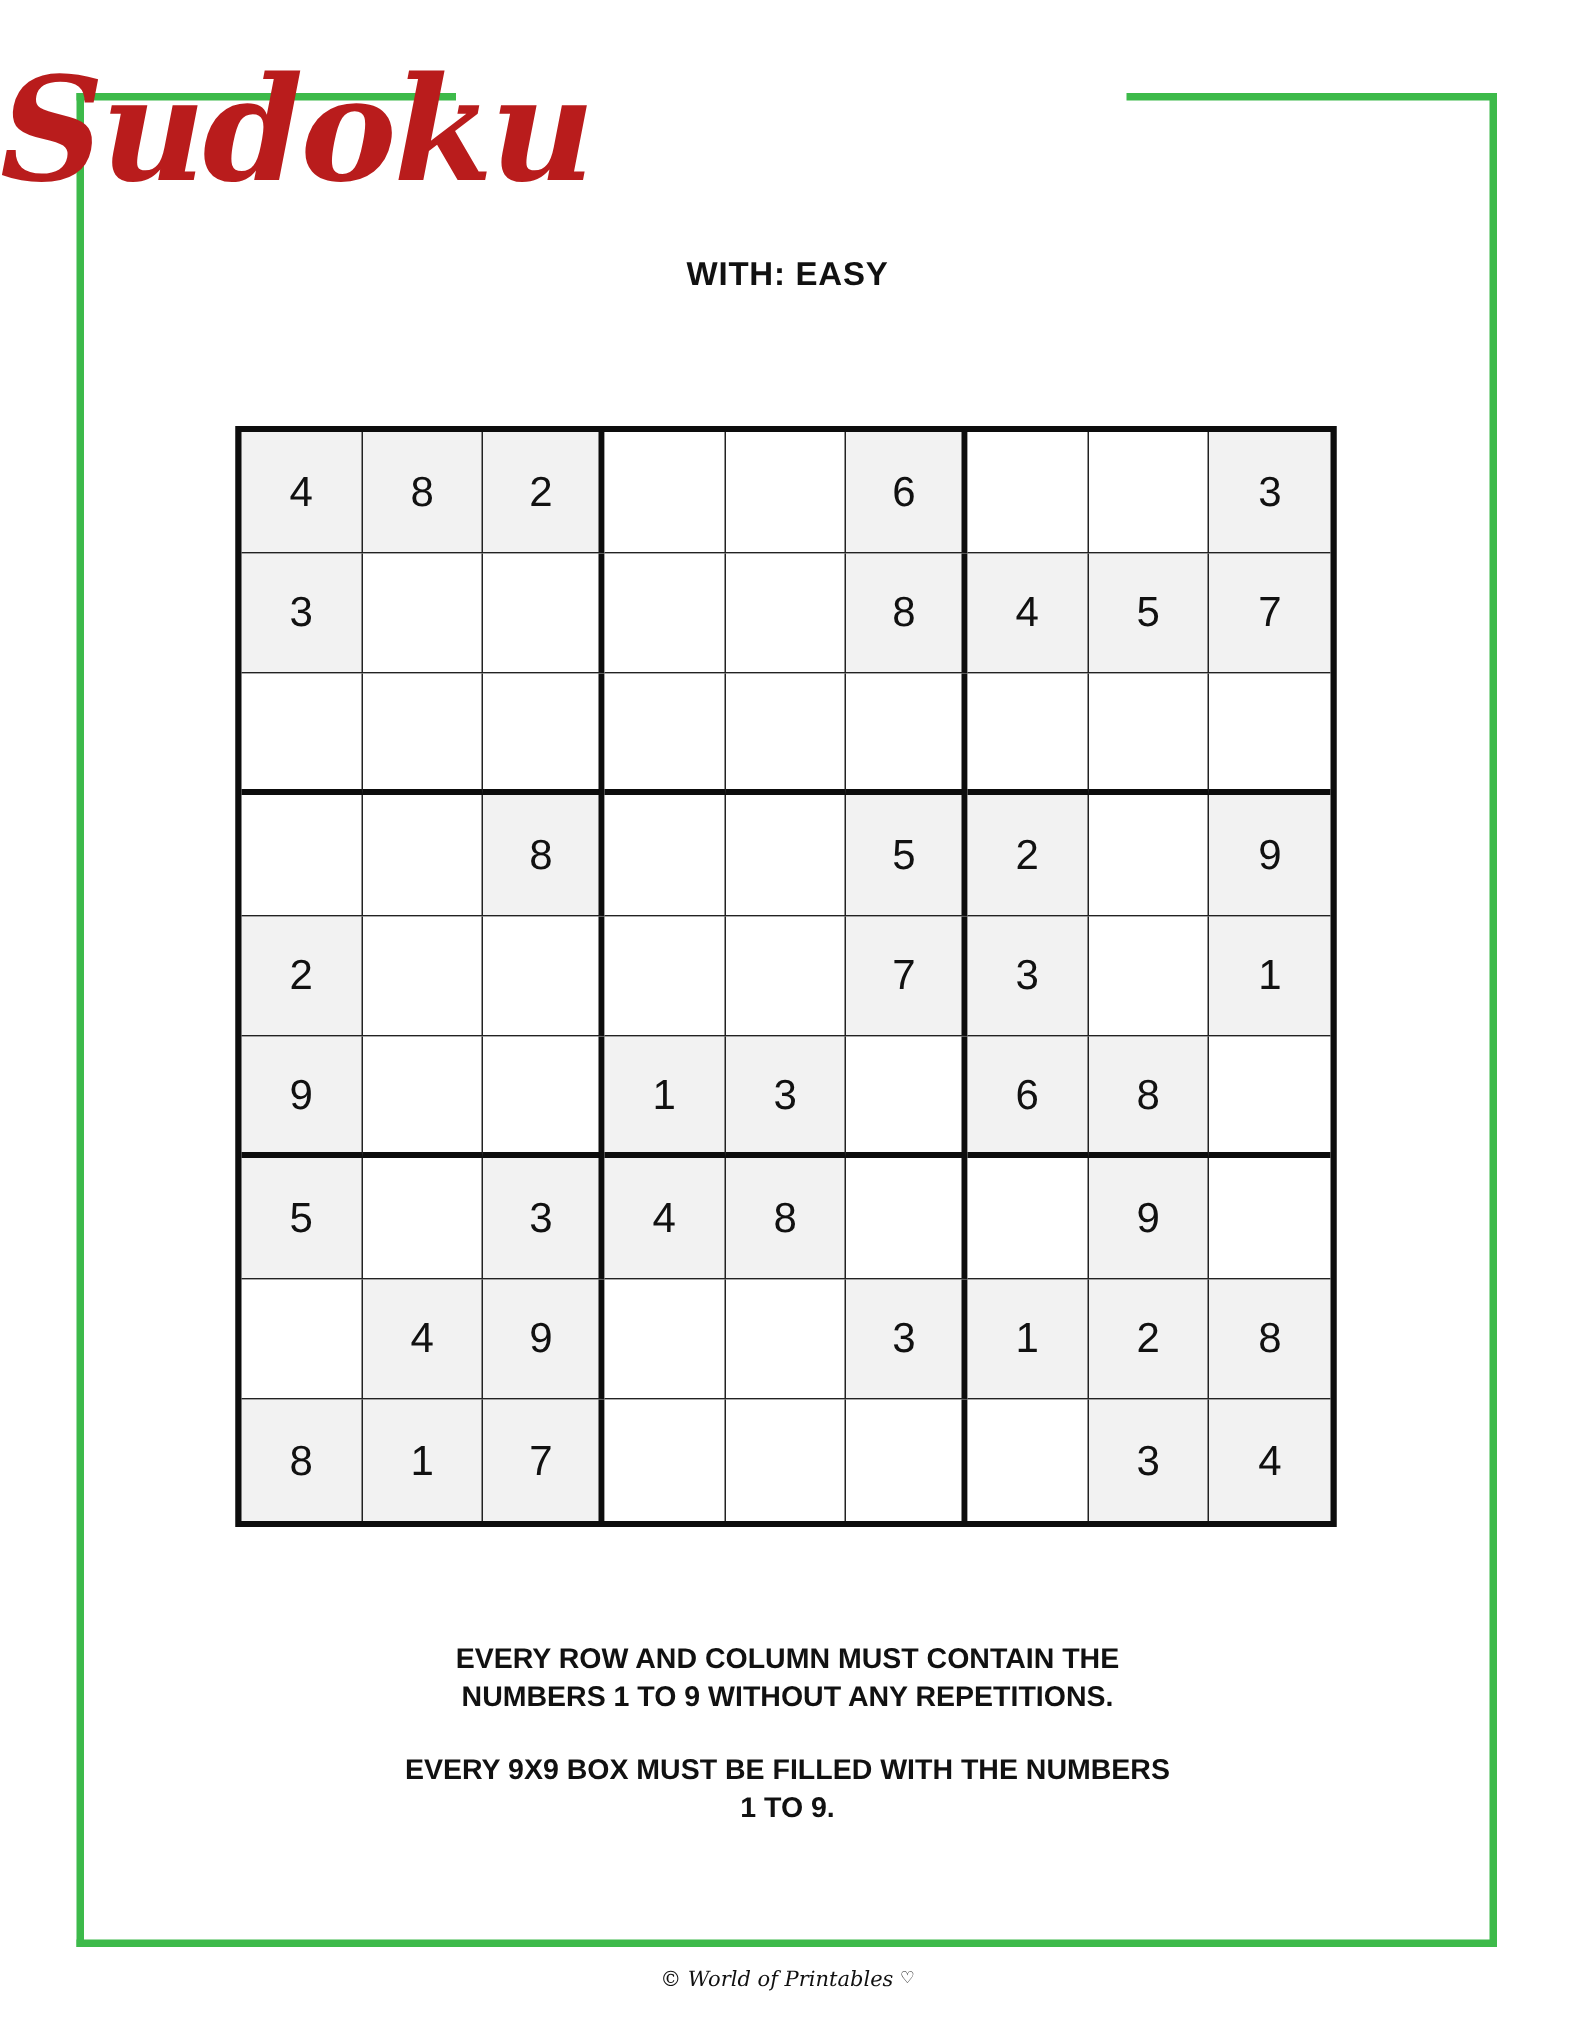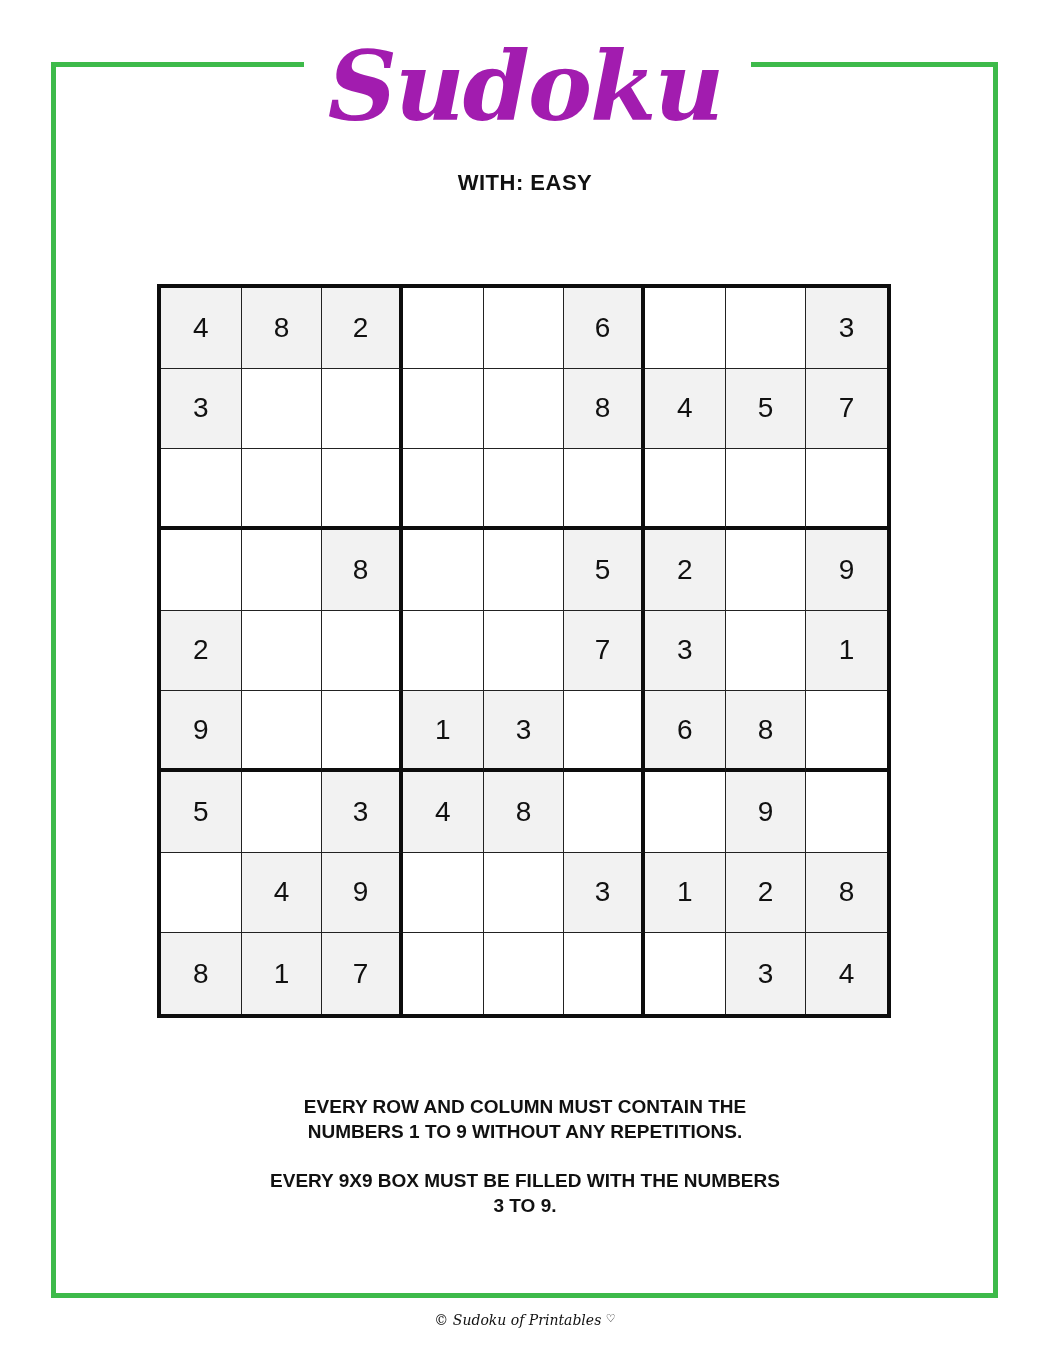--- a/index.html
+++ b/index.html
@@ -1,21 +1,21 @@
 <!DOCTYPE html>
 <html><head>
   <meta charset="utf-8">
   <style>
     html, body { margin: 0; padding: 0; background: #ffffff; }
     body { width: 1050px; height: 1359px; position: relative; overflow: hidden; font-family: "Liberation Sans", sans-serif; color: #111; }
     .frame-seg { position: absolute; background: #3dba4a; }
     .title {
-      position: absolute; left: 0; right: 0; top: 22px; text-align: center;
+      position: absolute; left: 0; right: 0; top: 22px; text-align: left;
       font-family: "DejaVu Serif", serif; font-style: italic; font-weight: bold;
-      font-size: 96px; letter-spacing: -2px; color: #a21caf; line-height: 130px;
+      font-size: 96px; letter-spacing: -2px; color: #b91c1c; line-height: 130px;
     }
     .level {
       position: absolute; left: 0; right: 0; top: 170px; text-align: center;
       font-family: "Liberation Sans", sans-serif; font-weight: bold; font-size: 22px; letter-spacing: 0.5px; color: #111;
     }
     .grid {
       position: absolute; left: 157px; top: 284px; width: 734px; height: 734px;
       box-sizing: border-box; border: 4px solid #0d0d0d;
       display: grid; grid-template-columns: repeat(9, 1fr); grid-template-rows: repeat(9, 1fr);
       background: #0d0d0d; gap: 0;
@@ -135,20 +135,20 @@
     <div class="cell c6 r9"></div>
     <div class="cell r9"></div>
     <div class="cell given r9">3</div>
     <div class="cell given c9 r9">4</div>
   </div>
 
 <div class="rules">
   <p>EVERY ROW AND COLUMN MUST CONTAIN THE
 NUMBERS 1 TO 9 WITHOUT ANY REPETITIONS.</p>
   <p>EVERY 9X9 BOX MUST BE FILLED WITH THE NUMBERS
-3 TO 9.</p>
+1 TO 9.</p>
 </div>
 
 <div class="footer">
   <span>©</span>
-  <span>Sudoku of Printables</span>
+  <span>World of Printables</span>
   <span class="heart">♡</span>
 </div>
 
 </body></html>

